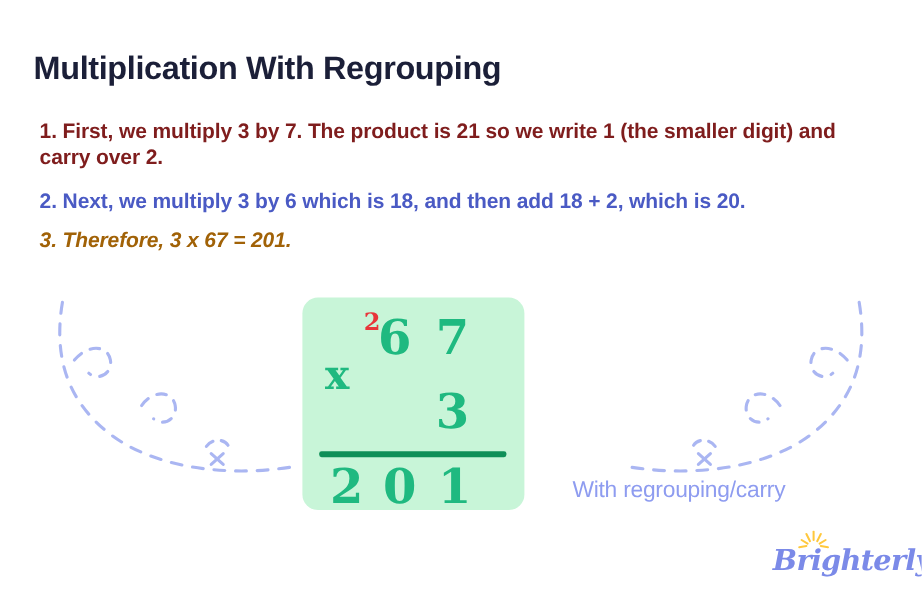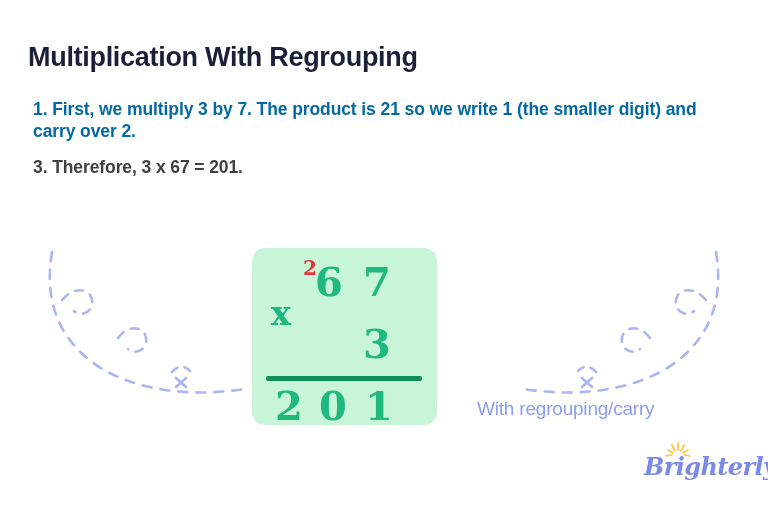--- a/index.html
+++ b/index.html
@@ -39,23 +39,23 @@
     left: 33px;
     top: 98px;
     width: 690px;
   }
   .step {
     font-size: 17.5px;
     font-weight: 700;
     line-height: 1.28;
     letter-spacing: -0.1px;
   }
-  .step.s1 { color: #0369a1; margin-bottom: 13px; }
+  .step.s1 { color: #7f1d1d; margin-bottom: 13px; }
   .step.s2 { color: #4a5ac4; margin-bottom: 11px; }
-  .step.s3 { color: #404040; }
+  .step.s3 { color: #a16207; font-style: italic; }
 
   
   #decor {
     position: absolute;
     left: 0;
     top: 0;
     width: 768px;
     height: 512px;
     pointer-events: none;
   }
@@ -162,20 +162,21 @@
 </style>
 </head>
 <body>
 
 <div id="stage">
 
   <div id="page-title">Multiplication With Regrouping</div>
 
   <div id="steps">
     <div class="step s1">1. First, we multiply 3 by 7. The product is 21 so we write 1 (the smaller digit) and carry over 2.</div>
+    <div class="step s2">2. Next, we multiply 3 by 6 which is 18, and then add 18 + 2, which is 20.</div>
     <div class="step s3">3. Therefore, 3 x 67 = 201.</div>
   </div>
 
   <svg id="decor" viewBox="0 0 768 512">
     <g fill="none" stroke="#aab6f2" stroke-width="2.6" stroke-linecap="round">
 
       <path d="M52,252 C44,300 58,336 92,362 C132,392 196,398 250,388" stroke-dasharray="9 9"></path>
 
       <path d="M62,300 C74,286 90,288 92,300 C94,311 82,318 74,311" stroke-dasharray="8 8"></path>
 

